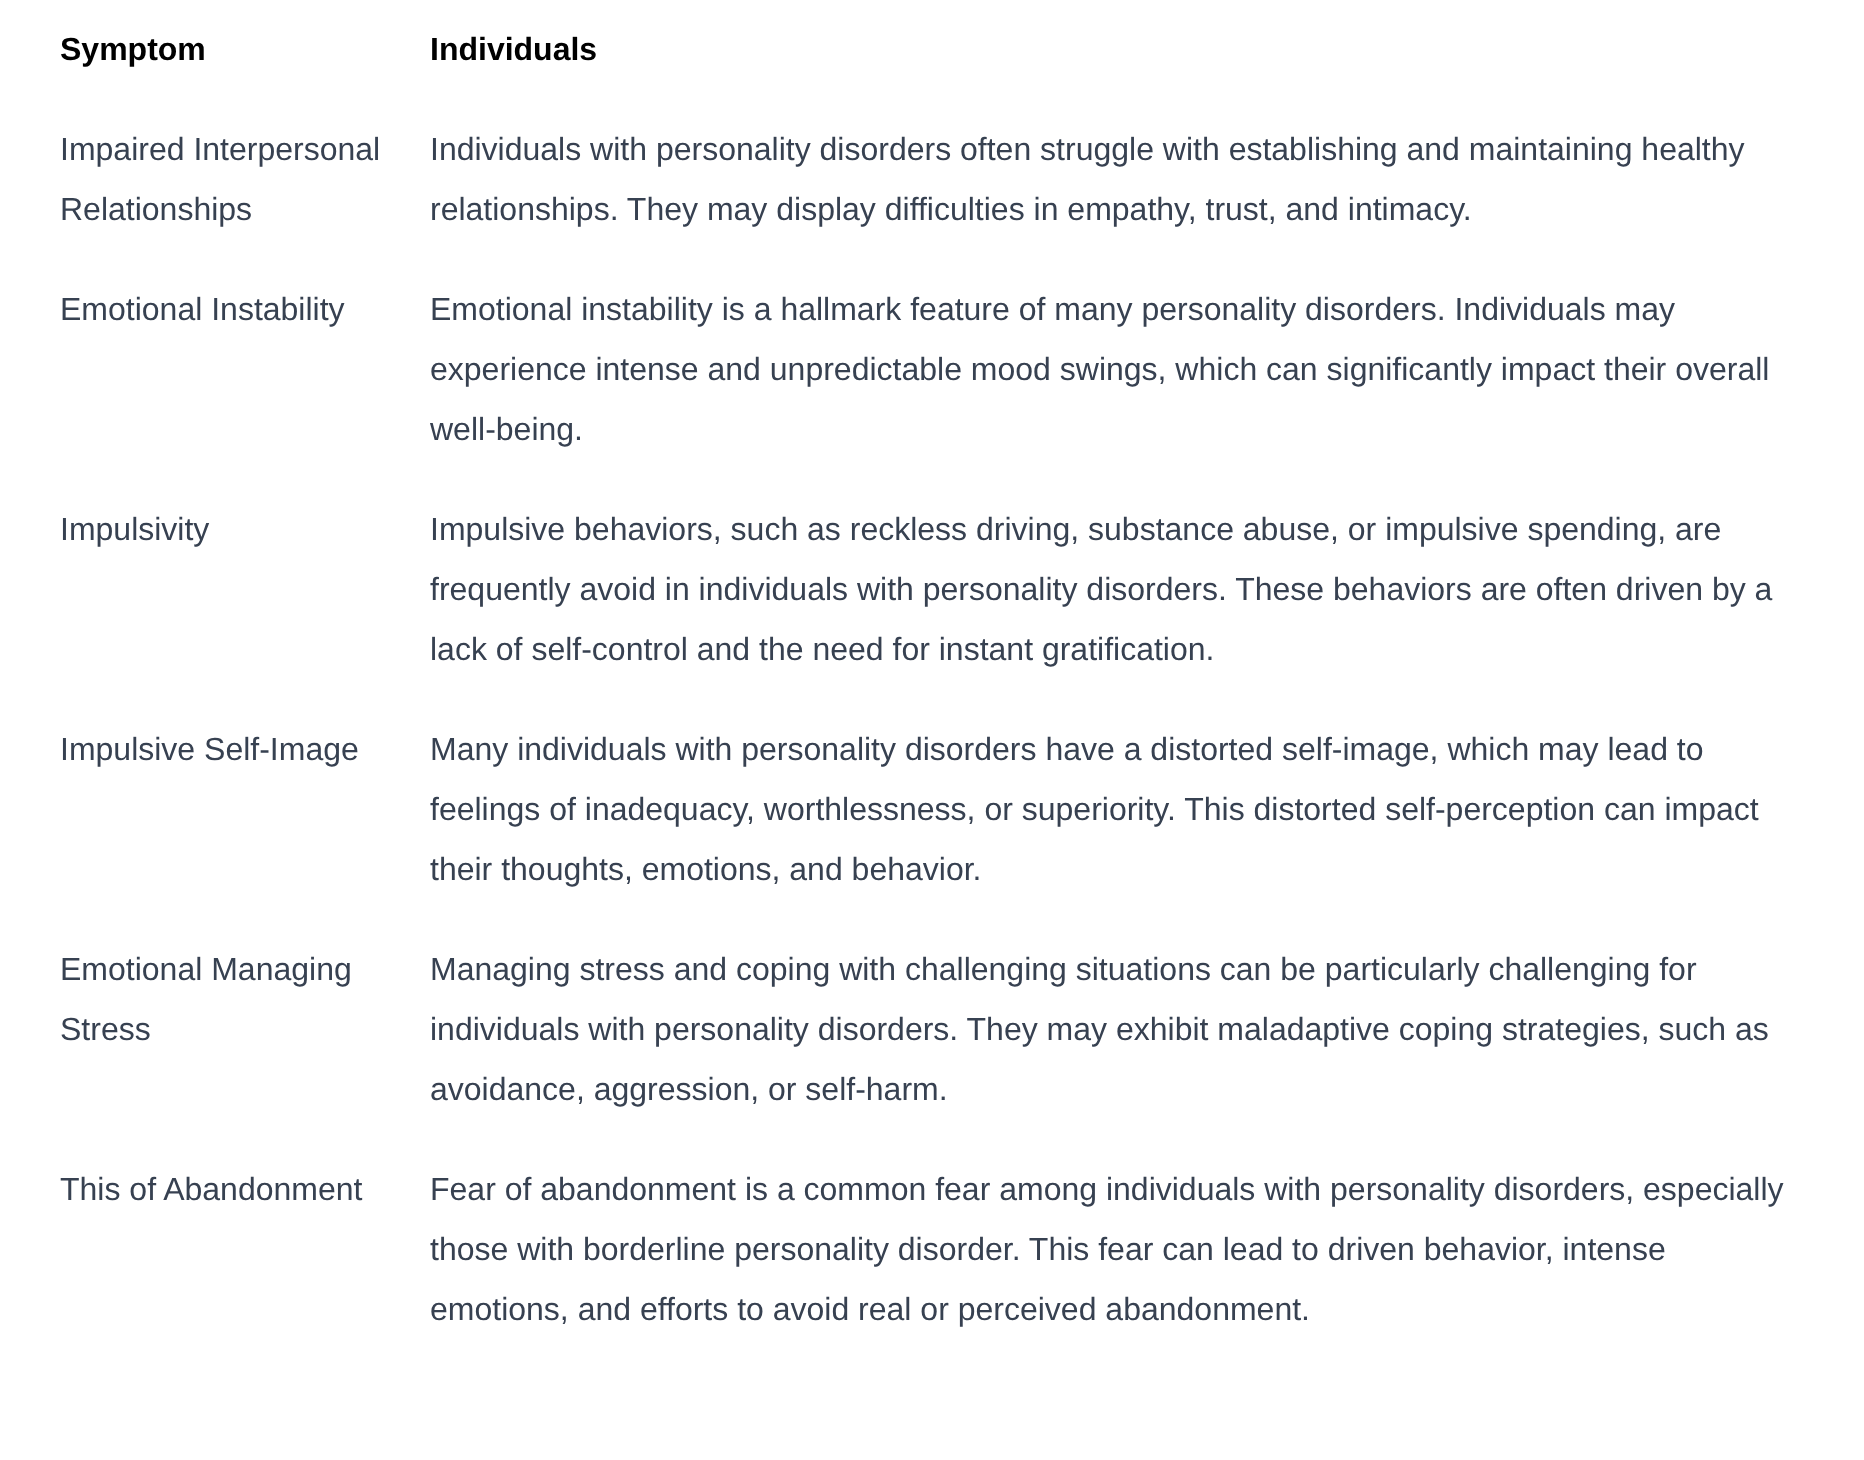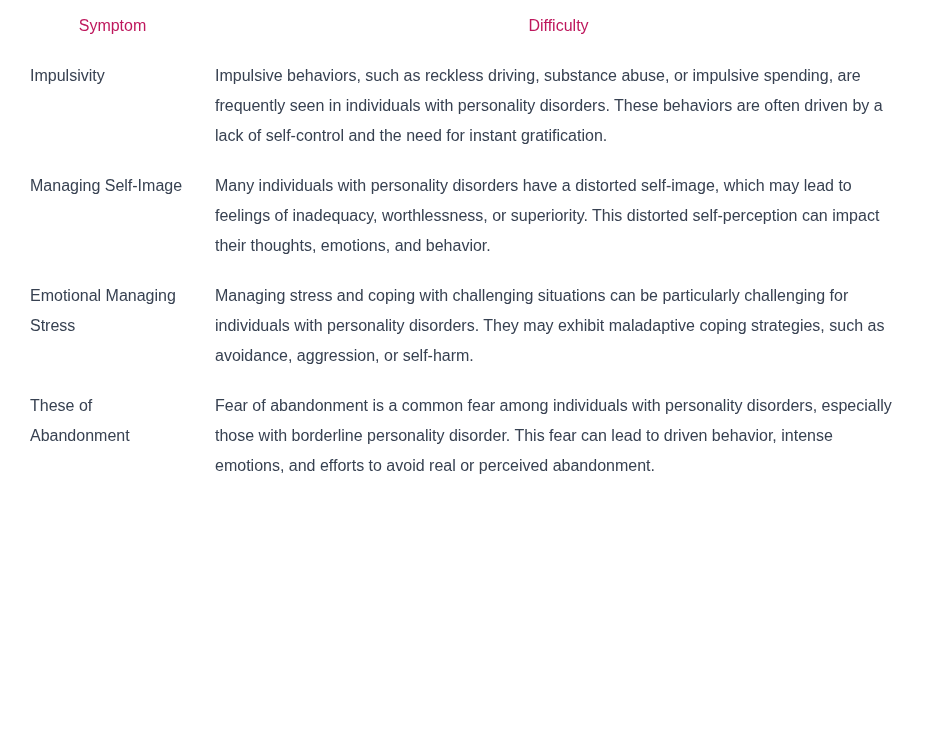--- a/index.html
+++ b/index.html
@@ -3,50 +3,58 @@
 <meta charset="utf-8">
 <style>
   html, body { margin: 0; padding: 0; background: #ffffff; }
   body { width: 932px; height: 730px; overflow: hidden; font-family: "Liberation Sans", sans-serif; }
   table.symptoms {
     position: absolute; left: 20px; top: 5px;
     border-collapse: collapse; width: 892px;
     font-size: 16px; color: #374151;
   }
   th {
-    font-weight: normal; color: #be185d; text-align: center;
+    font-weight: bold; color: #000000; text-align: left;
     padding: 6px 10px 20px 10px; line-height: 30px; vertical-align: top;
   }
   td {
     padding: 0 10px 20px 10px; line-height: 30px; vertical-align: top; text-align: left;
   }
   th.col-symptom, td.col-symptom { width: 165px; }
   td.col-desc { padding-left: 10px; }
 </style>
 </head>
 <body>
 
 <table class="symptoms">
   <thead>
     <tr>
       <th class="col-symptom">Symptom</th>
-      <th class="col-desc">Difficulty</th>
+      <th class="col-desc">Individuals</th>
     </tr>
   </thead>
   <tbody>
     <tr>
-      <td class="col-symptom">Impulsivity</td>
-      <td class="col-desc">Impulsive behaviors, such as reckless driving, substance abuse, or impulsive spending, are frequently seen in individuals with personality disorders. These behaviors are often driven by a lack of self-control and the need for instant gratification.</td>
+      <td class="col-symptom">Impaired Interpersonal Relationships</td>
+      <td class="col-desc">Individuals with personality disorders often struggle with establishing and maintaining healthy relationships. They may display difficulties in empathy, trust, and intimacy.</td>
     </tr>
     <tr>
-      <td class="col-symptom">Managing Self-Image</td>
+      <td class="col-symptom">Emotional Instability</td>
+      <td class="col-desc">Emotional instability is a hallmark feature of many personality disorders. Individuals may experience intense and unpredictable mood swings, which can significantly impact their overall well-being.</td>
+    </tr>
+    <tr>
+      <td class="col-symptom">Impulsivity</td>
+      <td class="col-desc">Impulsive behaviors, such as reckless driving, substance abuse, or impulsive spending, are frequently avoid in individuals with personality disorders. These behaviors are often driven by a lack of self-control and the need for instant gratification.</td>
+    </tr>
+    <tr>
+      <td class="col-symptom">Impulsive Self-Image</td>
       <td class="col-desc">Many individuals with personality disorders have a distorted self-image, which may lead to feelings of inadequacy, worthlessness, or superiority. This distorted self-perception can impact their thoughts, emotions, and behavior.</td>
     </tr>
     <tr>
       <td class="col-symptom">Emotional Managing Stress</td>
       <td class="col-desc">Managing stress and coping with challenging situations can be particularly challenging for individuals with personality disorders. They may exhibit maladaptive coping strategies, such as avoidance, aggression, or self-harm.</td>
     </tr>
     <tr>
-      <td class="col-symptom">These of Abandonment</td>
+      <td class="col-symptom">This of Abandonment</td>
       <td class="col-desc">Fear of abandonment is a common fear among individuals with personality disorders, especially those with borderline personality disorder. This fear can lead to driven behavior, intense emotions, and efforts to avoid real or perceived abandonment.</td>
     </tr>
   </tbody>
 </table>
 
 </body></html>

